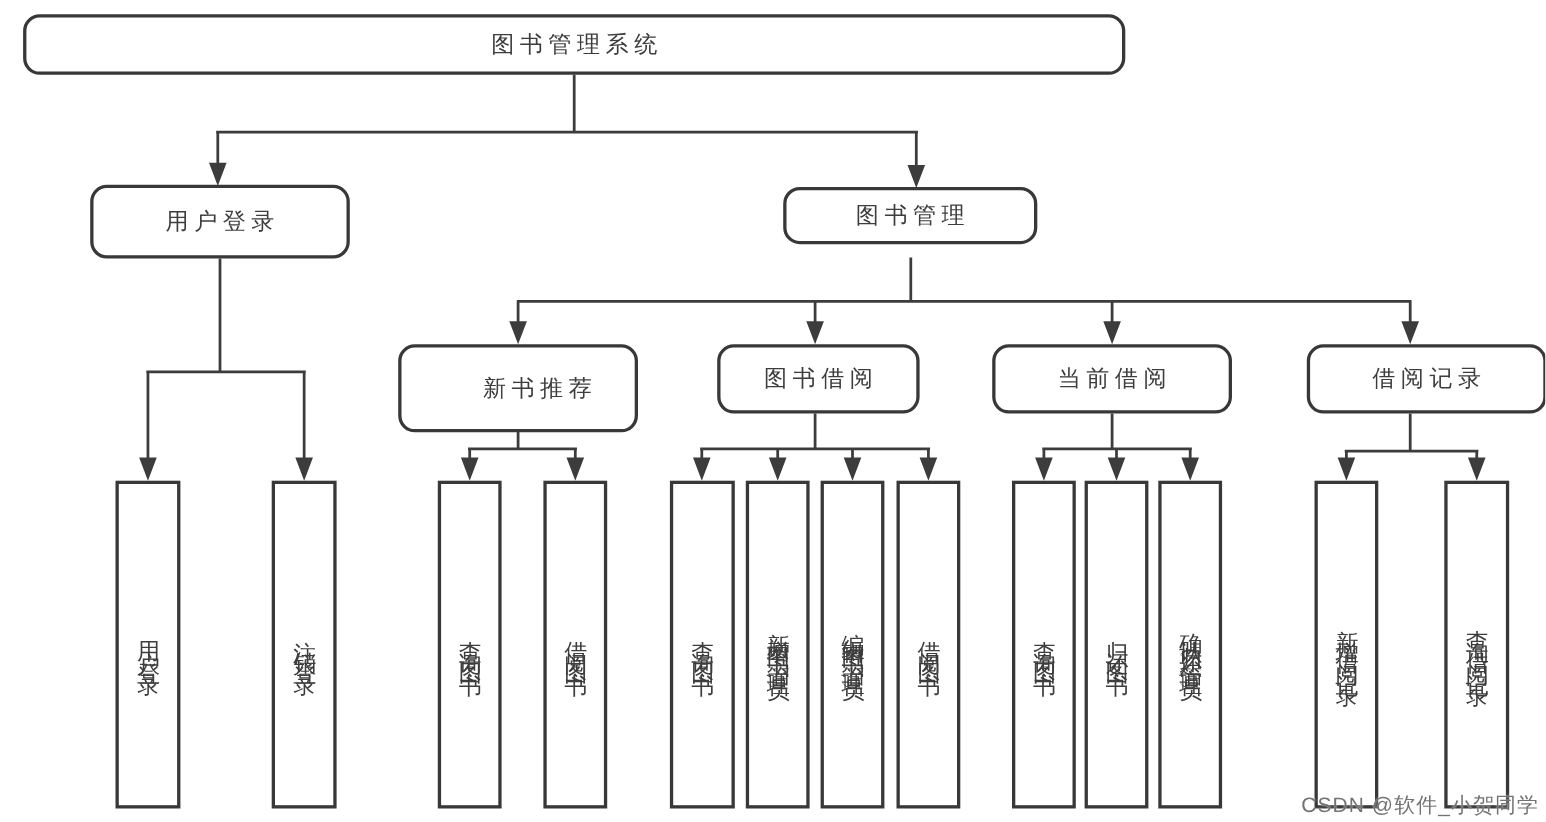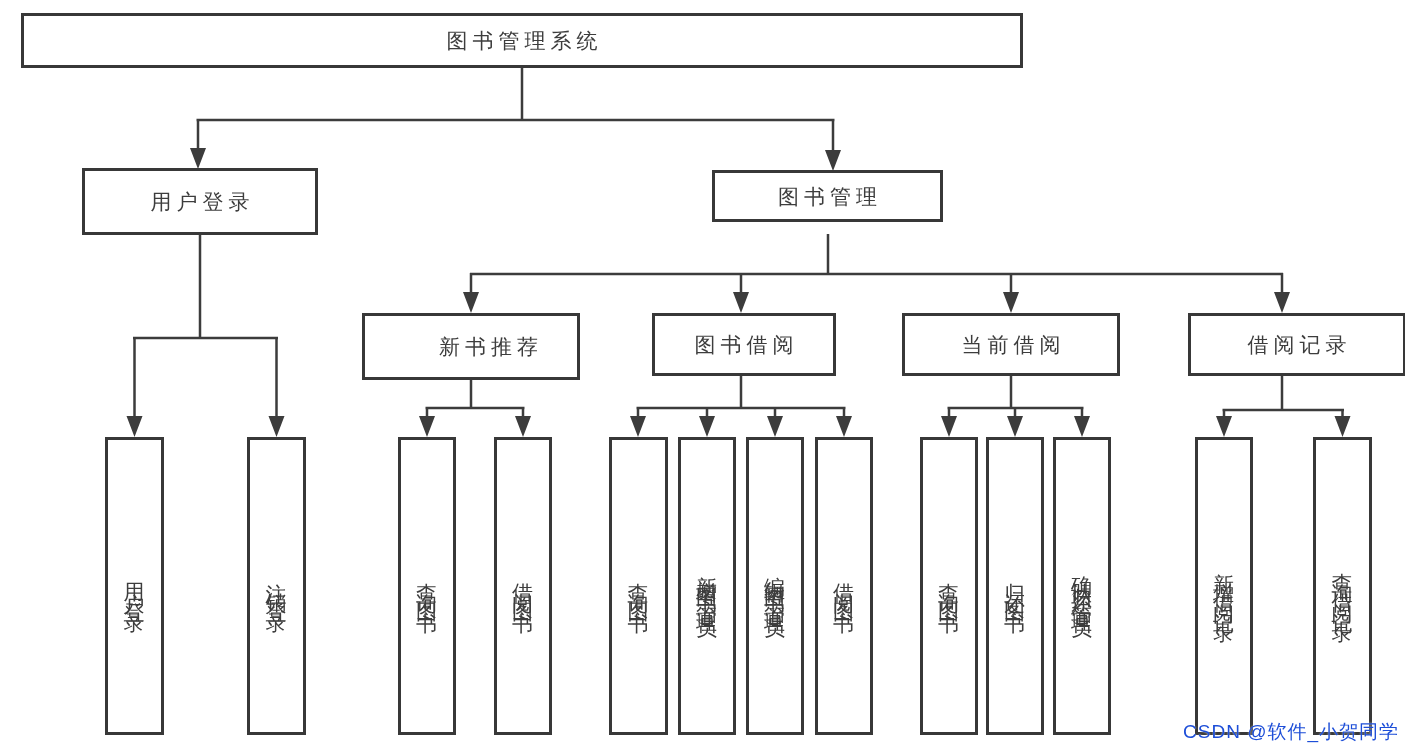--- a/index.html
+++ b/index.html
@@ -30,39 +30,40 @@
     align-items: center;
     justify-content: center;
     color: #3d3d3d;
     font-size: 21px;
     line-height: 1;
   }
   .box.h {
     letter-spacing: 5px;
     text-indent: 5px; 
     white-space: nowrap;
+    border-radius: 15px;
   }
   .box.v {
     width: 59px;
     top: 437px;
     height: 298px;
   }
   .vtext {
     writing-mode: vertical-rl;
     text-orientation: mixed;
     letter-spacing: 10px;
     white-space: nowrap;
   }
   .watermark {
     position: absolute;
     right: 6px;
     bottom: 2px;
     font-size: 19px;
     letter-spacing: 1px;
-    color: #1d4ed8;
+    color: #737373;
     text-shadow: 0 0 2px rgba(255,255,255,0.8);
   }
 </style>
 </head>
 <body>
 
 <div class="canvas">
 
   <svg class="connectors" width="1405" height="747" viewBox="0 0 1405 747">
     <path fill="none" stroke="#3c3c3c" stroke-width="2.5" d="M522 68 V120
@@ -99,21 +100,21 @@
          M1074 416 L1090 416 L1082 437 Z
          M1216 416 L1232 416 L1224 437 Z
          M1334.5 416 L1350.5 416 L1342.5 437 Z"></path>
   </svg>
 
   <div class="box h" style="left:21px; top:13px; width:1002px; height:55px;">图书管理系统</div>
 
   <div class="box h" style="left:82px; top:168px; width:236px; height:67px;">用户登录</div>
   <div class="box h" style="left:712px; top:170px; width:231px; height:52px;">图书管理</div>
 
-  <div class="box h" style="left:362px; top:313px; width:218px; height:67px;padding-left:35px;">新书推荐</div>
+  <div class="box h" style="left:362px; top:313px; width:218px; height:80px;padding-left:35px;">新书推荐</div>
   <div class="box h" style="left:632px; top:313px; width:184px; height:63px;margin-left:20px;">图书借阅</div>
   <div class="box h" style="left:902px; top:313px; width:218px; height:63px;text-align:center;">当前借阅</div>
   <div class="box h" style="left:1173px; top:313px; width:218px; height:63px;margin-left:15px;">借阅记录</div>
 
   <div class="box v" style="left:105px;">
     <span class="vtext">用户登录</span>
   </div>
   <div class="box v" style="left:247px;">
     <span class="vtext">注销登录</span>
   </div>

